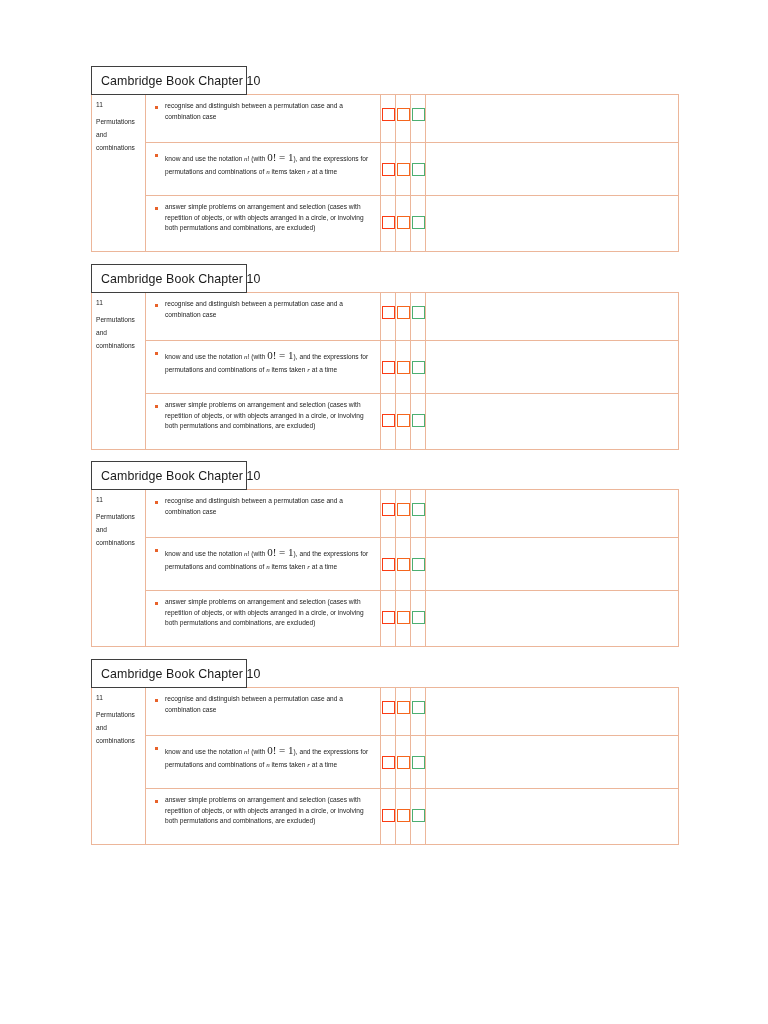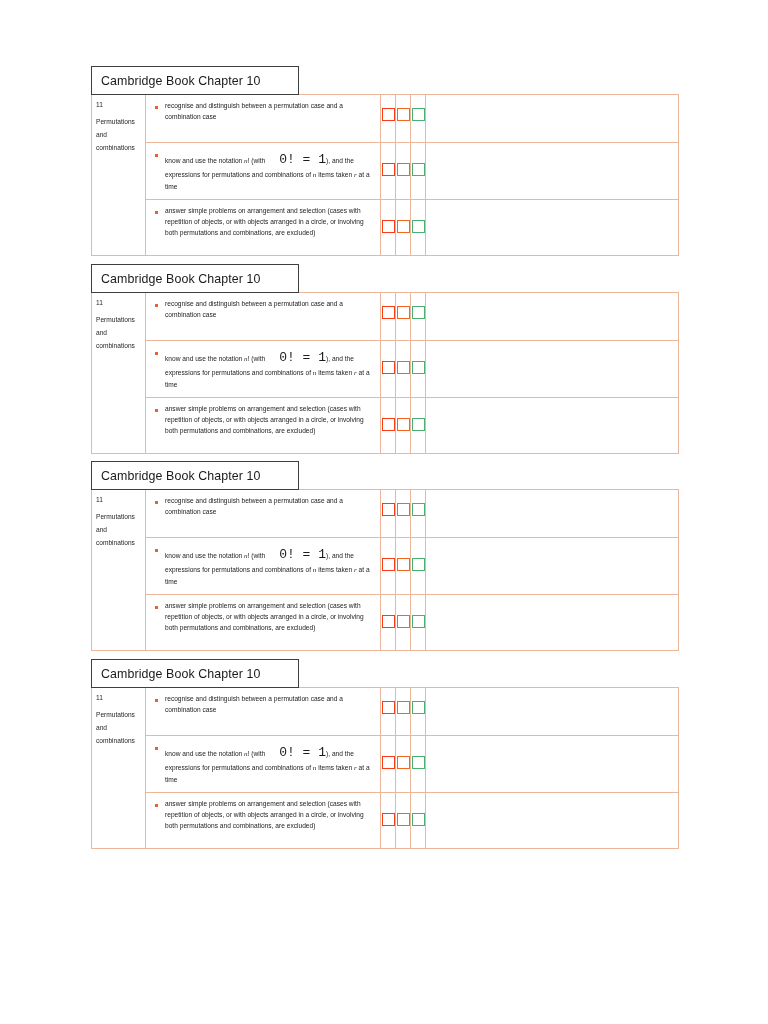--- a/index.html
+++ b/index.html
@@ -29,21 +29,21 @@
     position: absolute;
     left: 91px;
     width: 587px;
   }
 
   
   .title-box {
     position: absolute;
     left: 0px;
     top: 0px;
-    width: 208px;
+    width: 156px;
     height: 29px;
     box-sizing: border-box;
     border: 1.3px solid #3f3f3f;
     background: #ffffff;
     z-index: 5;
     display: flex;
     align-items: center;
     padding-left: 9px;
   }
   .title-text {
@@ -104,23 +104,22 @@
     line-height: 1.62;
     color: #1c1c1c;
     letter-spacing: 0.01px;
   }
   .mi {
     font-family: "Liberation Serif", serif;
     font-style: italic;
     font-size: 7.1px;
   }
   .mn {
-    font-family: Liberation Mono, monospace;
-    font-size: 13px;
-    margin-left: 12px;
+    font-family: Liberation Serif, serif;
+    font-size: 11px;
   }
 
   
   .mark-cell { position: relative; }
   .chk {
     position: absolute;
     left: 1px;
     width: 13px;
     height: 13px;
     box-sizing: border-box;

